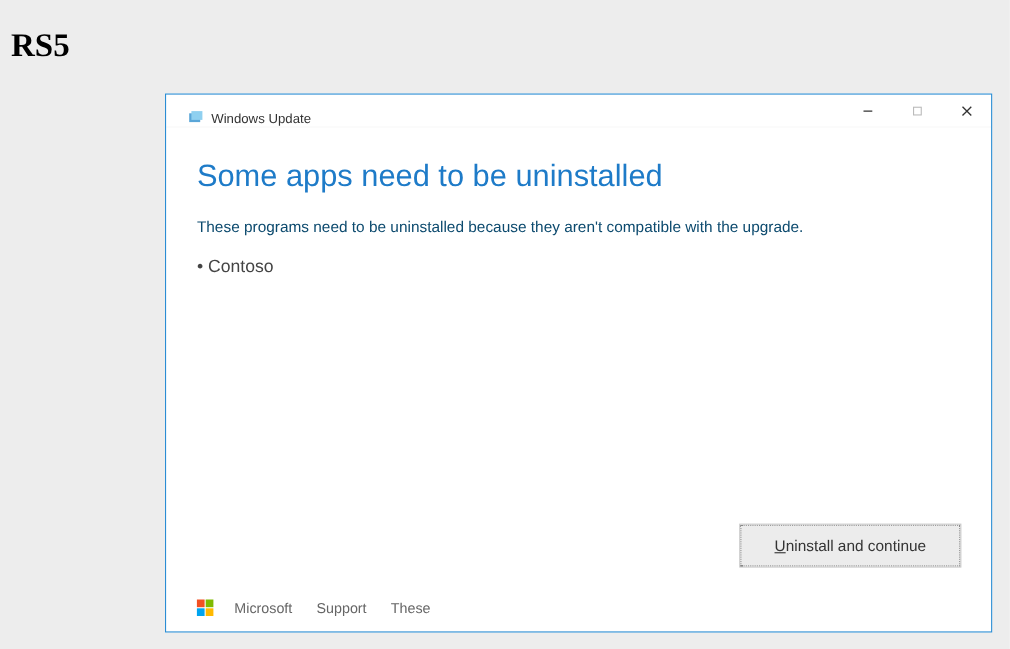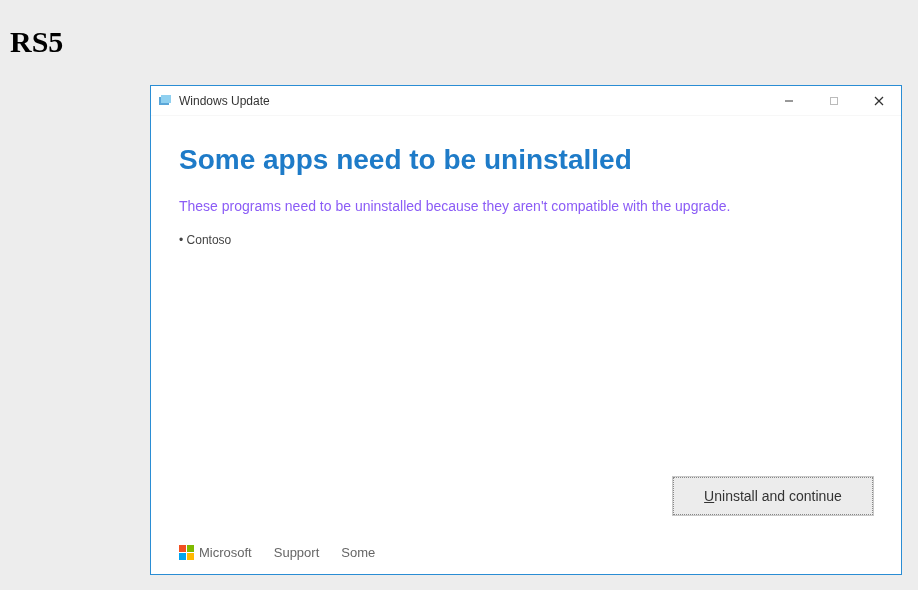--- a/index.html
+++ b/index.html
@@ -28,22 +28,22 @@
       width: 752px;
       height: 490px;
       background: #ffffff;
       border: 1px solid #2a8dd4;
       display: flex;
       flex-direction: column;
     }
     .titlebar {
       height: 30px;
       display: flex;
-      align-items: center;
-      padding-left: 6px;
+      align-items: flex-end;
+      padding-left: 19px;
       border-bottom: 1px solid rgba(0,0,0,0.03);
     }
     .titlebar-icon {
       width: 16px;
       height: 16px;
       margin-right: 6px;
       display: inline-flex;
       align-items: center;
       justify-content: center;
     }
@@ -70,31 +70,31 @@
     }
     .titlebar-btn.maximize { color: #bbb; }
     .content {
       flex: 1;
       padding: 28px 28px 0 28px;
       display: flex;
       flex-direction: column;
     }
     .heading {
       font-size: 28px;
-      font-weight: 700;
+      font-weight: 400;
       color: #1e7bc8;
       margin-bottom: 22px;
     }
     .subheading {
       font-size: 14px;
-      color: #8b5cf6;
+      color: #0c4a6e;
       margin-bottom: 18px;
     }
     .app-list {
-      font-size: 12px;
+      font-size: 16px;
       color: #444;
       line-height: 1.35;
     }
     .app-item::before {
       content: "• ";
     }
     .button-row {
       margin-top: auto;
       display: flex;
       justify-content: flex-end;
@@ -115,21 +115,21 @@
       display: flex;
       align-items: center;
       gap: 22px;
       padding: 12px 28px 14px 28px;
       font-size: 13px;
       color: #666;
     }
     .ms-logo {
       display: inline-flex;
       align-items: center;
-      gap: 5px;
+      gap: 19px;
     }
     .ms-squares {
       display: inline-grid;
       grid-template-columns: 7px 7px;
       grid-template-rows: 7px 7px;
       gap: 1px;
     }
     .ms-squares span:nth-child(1){ background:#f25022; }
     .ms-squares span:nth-child(2){ background:#7fba00; }
     .ms-squares span:nth-child(3){ background:#00a4ef; }
@@ -188,15 +188,15 @@
     <span class="ms-logo">
       <span class="ms-squares">
         <span></span>
           <span></span>
           <span></span>
           <span></span>
       </span>
       <span>Microsoft</span>
     </span>
     <span class="footer-link">Support</span>
-    <span class="footer-link">Some</span>
+    <span class="footer-link">These</span>
   </div>
 </div>
 
 </body></html>

